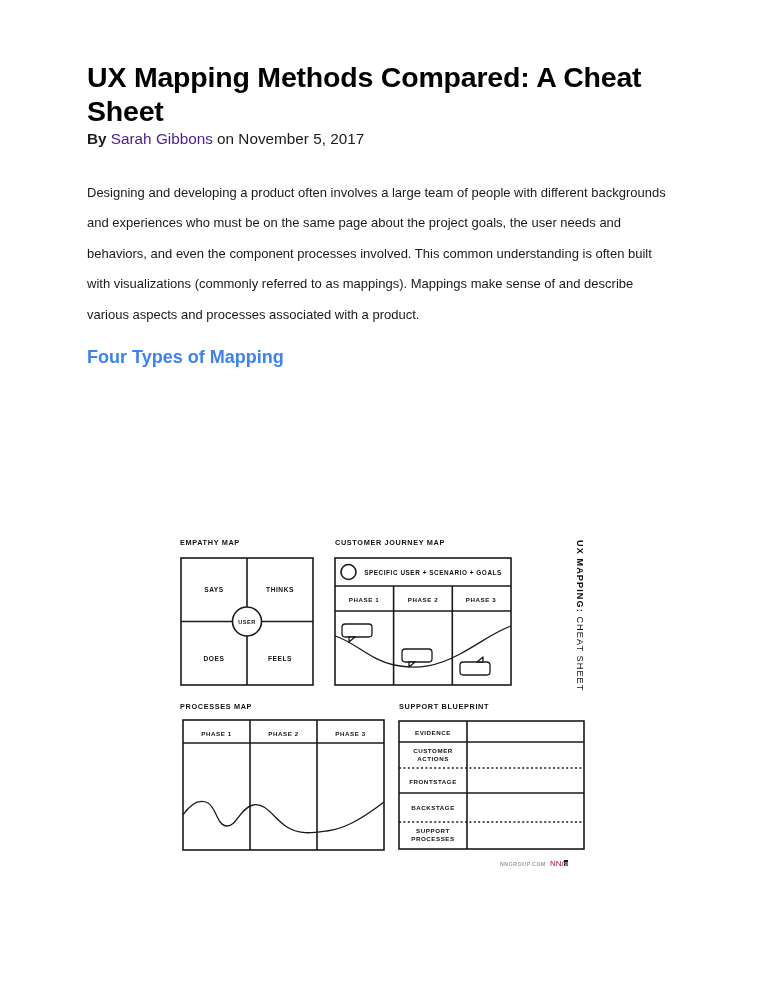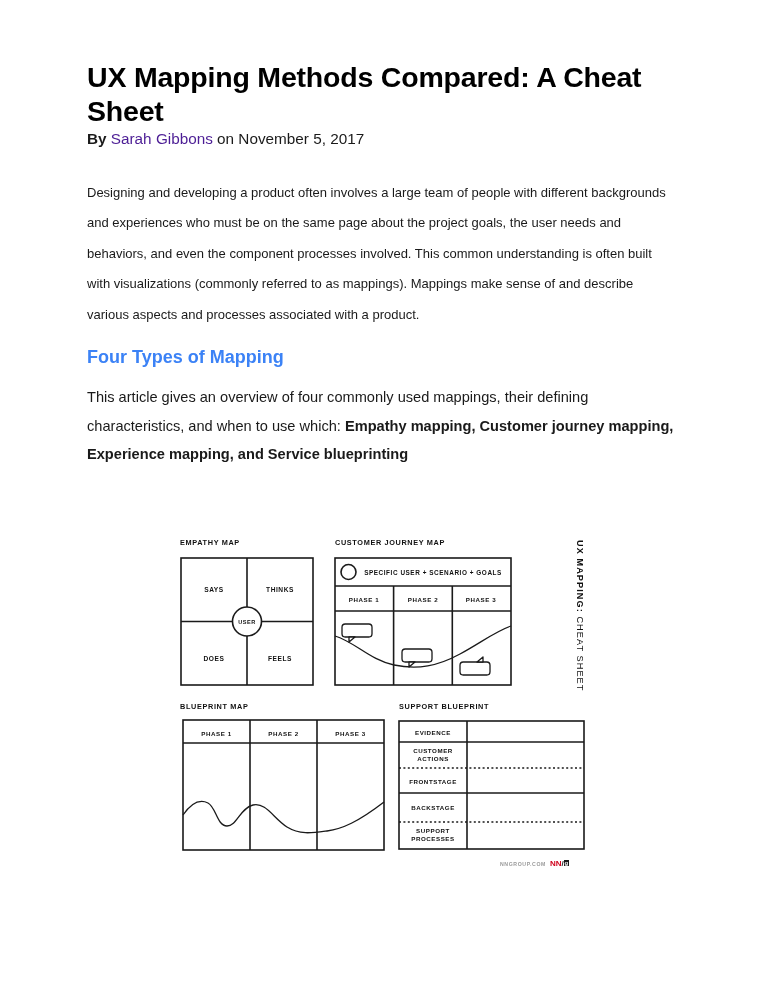--- a/index.html
+++ b/index.html
@@ -135,21 +135,21 @@
     font-size: 5.2px;
     letter-spacing: 0.6px;
     color: #9a9a9a;
     font-weight: bold;
   }
   .nng-logo {
     display: flex;
     align-items: flex-start;
     font-size: 8px;
     line-height: 1;
-    font-weight: bold;
+    font-weight: normal;
     letter-spacing: 0;
   }
   .nng-nn { color: #d0021b; }
   .nng-slash { color: #1a1a1a; }
   .nng-g {
     color: #ffffff;
     background: #1a1a1a;
     padding: 0 0.6px;
     font-size: 6px;
   }
@@ -166,29 +166,28 @@
 
     <div class="byline">
       <span class="byline-by">By</span>
       <a href="#" class="author-link">Sarah Gibbons</a><span> on November 5, 2017</span>
     </div>
 
     <p class="body-par">Designing and developing a product often involves a large team of people with different backgrounds and experiences who must be on the same page about the project goals, the user needs and behaviors, and even the component processes involved. This common understanding is often built with visualizations (commonly referred to as mappings). Mappings make sense of and describe various aspects and processes associated with a product.</p>
 
     <h2 class="section-head">Four Types of Mapping</h2>
 
-    <p class="lead-par"><span>This article gives an overview of four commonly used mappings, their defining characteristics, and when to use which: </span><b>Empathy mapping, Customer journey mapping, Experience mapping, and Service blueprinting</b></p>
 
   </div>
 
   <div class="figure">
 
     <div class="fig-label" style="left:10px; top:8px;">EMPATHY MAP</div>
     <div class="fig-label" style="left:165px; top:8px;">CUSTOMER JOURNEY MAP</div>
-    <div class="fig-label" style="left:10px; top:172px;">BLUEPRINT MAP</div>
+    <div class="fig-label" style="left:10px; top:172px;">PROCESSES MAP</div>
     <div class="fig-label" style="left:229px; top:172px;">SUPPORT BLUEPRINT</div>
 
     <div class="side-title"><span class="st-bold">UX MAPPING:</span><span class="st-reg"> CHEAT SHEET</span></div>
 
     <svg class="fig-svg" width="430" height="350" viewBox="0 0 430 350">
       <g fill="none" stroke="#1a1a1a" stroke-width="1.6">
 
         <rect x="11" y="28" width="132" height="127"></rect>
         <line x1="11" y1="91.5" x2="143" y2="91.5"></line>
         <line x1="77" y1="28" x2="77" y2="155"></line>

